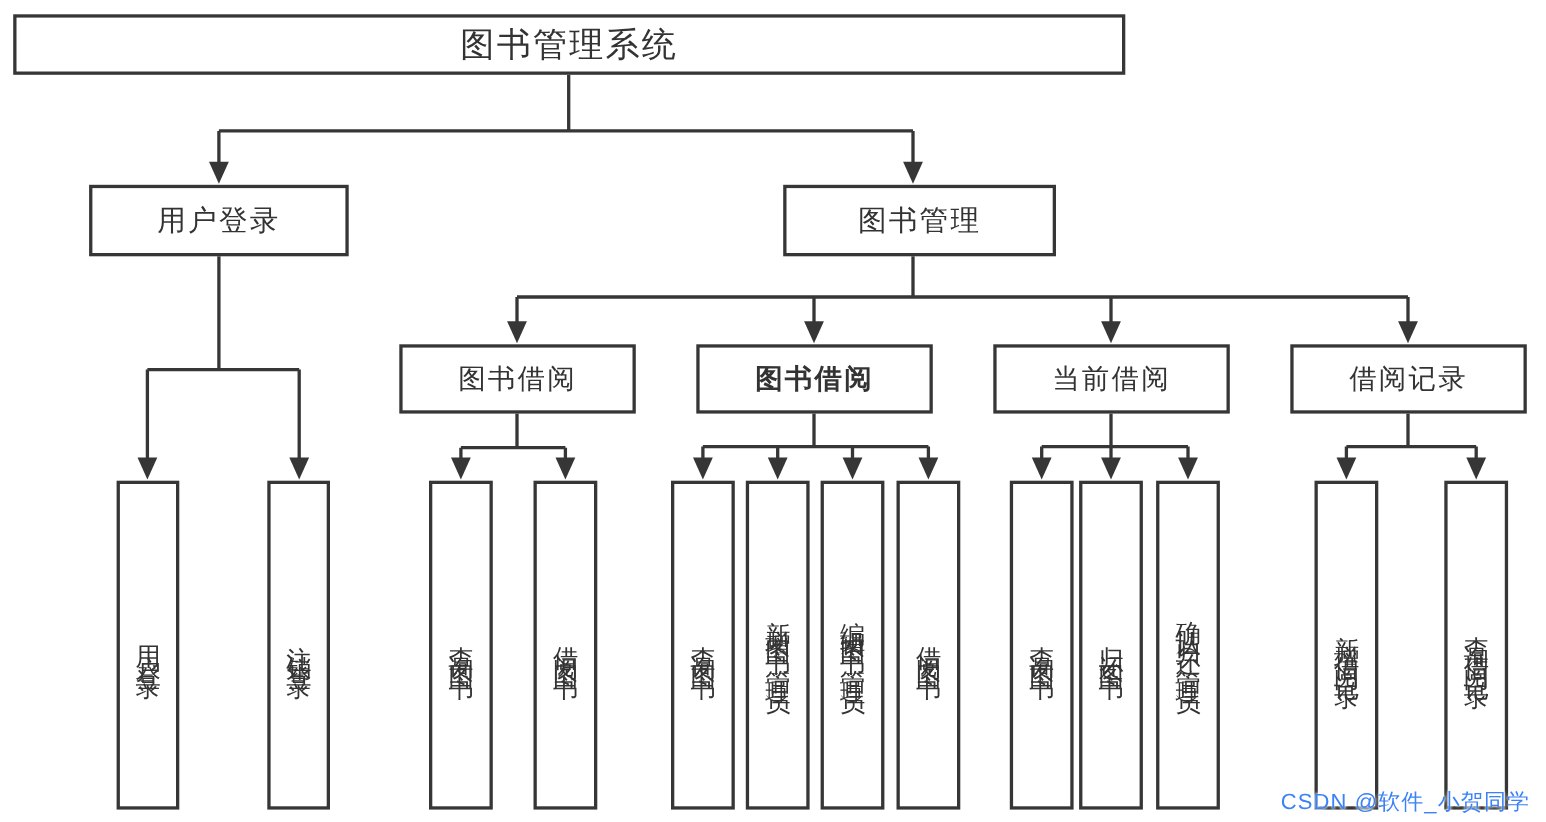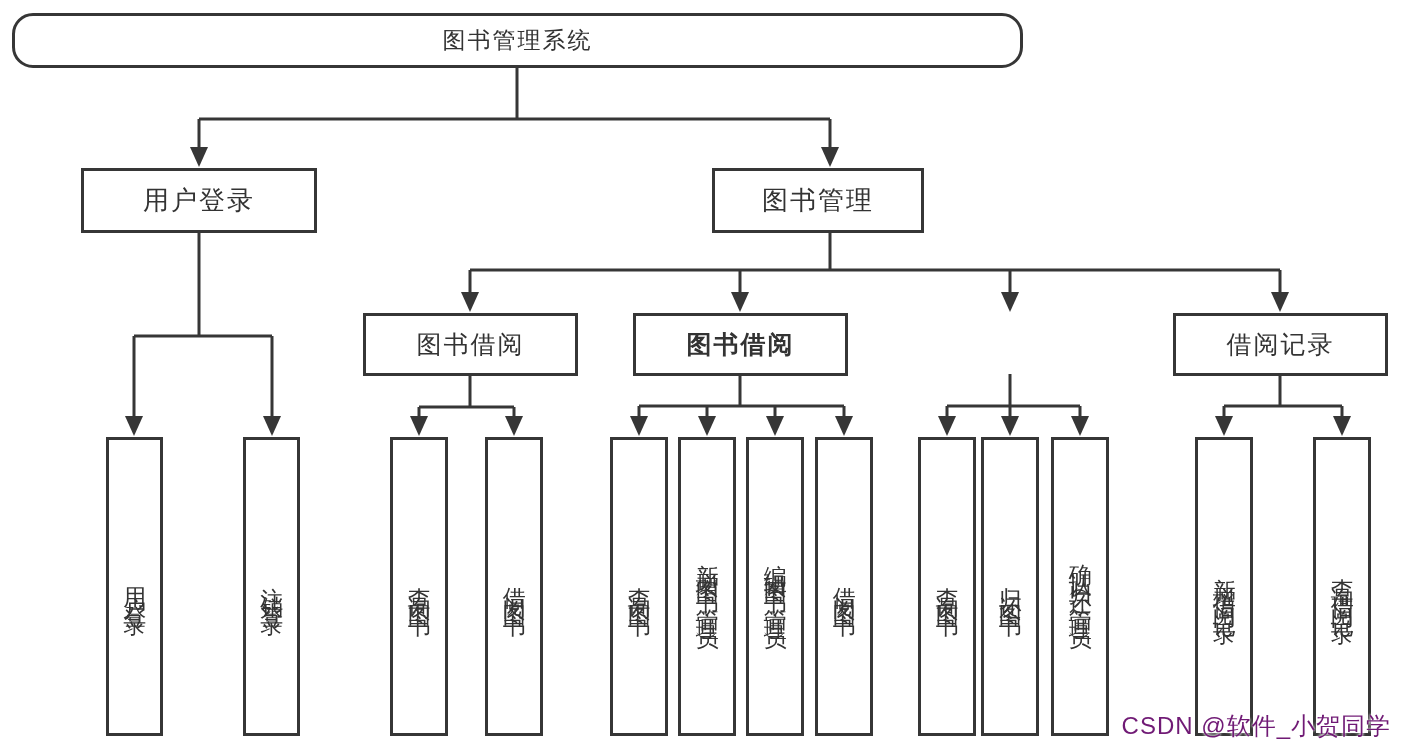--- a/index.html
+++ b/index.html
@@ -15,37 +15,37 @@
   .box{
     position:absolute;
     box-sizing:border-box;
     background:#fff;
     border:3px solid #363636;
     display:flex;
     align-items:center;
     justify-content:center;
     text-align:center;
   }
-  .root-box{font-size:23px;letter-spacing:2px;border-radius:21px;}
+  .root-box{font-size:31px;letter-spacing:2px;}
   .lvl2-box{font-size:26px;letter-spacing:2px;}
   .lvl3-box{font-size:25px;letter-spacing:2px;}
   .leaf-box{top:437px;height:299px;}
   .leaf-box .vtext{
     writing-mode:vertical-rl;
     text-orientation:mixed;
     font-size:23px;
     letter-spacing:9px;
     line-height:1.1;
   }
   .watermark{
     position:absolute;
     right:14px;
     bottom:5px;
-    font-size:24px;
-    color:#701a75;
+    font-size:20px;
+    color:#3b82f6;
     letter-spacing:1px;
     text-shadow:0 0 3px #fff,0 0 3px #fff;
     white-space:nowrap;
   }
 </style>
 </head>
 <body>
 
 <div class="stage">
 
@@ -85,24 +85,25 @@
       <path d="M1001 416 H1019 L1010 436 Z"></path>
       <path d="M1071 416 H1089 L1080 436 Z"></path>
       <path d="M1215 416 H1233 L1224 436 Z"></path>
       <path d="M1333 416 H1351 L1342 436 Z"></path>
     </g>
   </svg>
 
   <div class="box root-box" style="left:12px;top:13px;width:1011px;height:55px;">图书管理系统</div>
 
   <div class="box lvl2-box" style="left:81px;top:168px;width:236px;height:65px;">用户登录</div>
-  <div class="box lvl2-box" style="left:712px;top:168px;width:212px;height:65px;">图书管理</div>
+  <div class="box lvl2-box" style="left:712px;top:168px;width:248px;height:65px;">图书管理</div>
 
   <div class="box lvl3-box" style="left:363px;top:313px;width:215px;height:63px;">图书借阅</div>
   <div class="box lvl3-box" style="left:633px;top:313px;width:215px;height:63px;font-weight:bold;">图书借阅</div>
+  <div class="box lvl3-box" style="left:903px;top:313px;width:215px;height:63px;">当前借阅</div>
   <div class="box lvl3-box" style="left:1173px;top:313px;width:215px;height:63px;">借阅记录</div>
 
   <div class="box leaf-box" style="left:106px;width:57px;">
     <span class="vtext">用户登录</span>
   </div>
   <div class="box leaf-box" style="left:243px;width:57px;">
     <span class="vtext">注销登录</span>
   </div>
 
   <div class="box leaf-box" style="left:390px;width:58px;">

